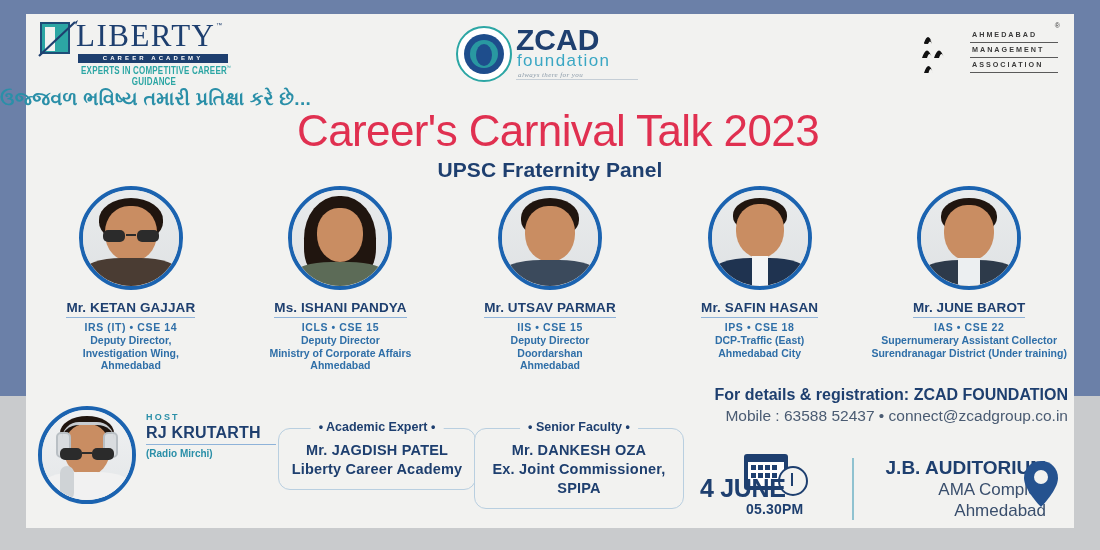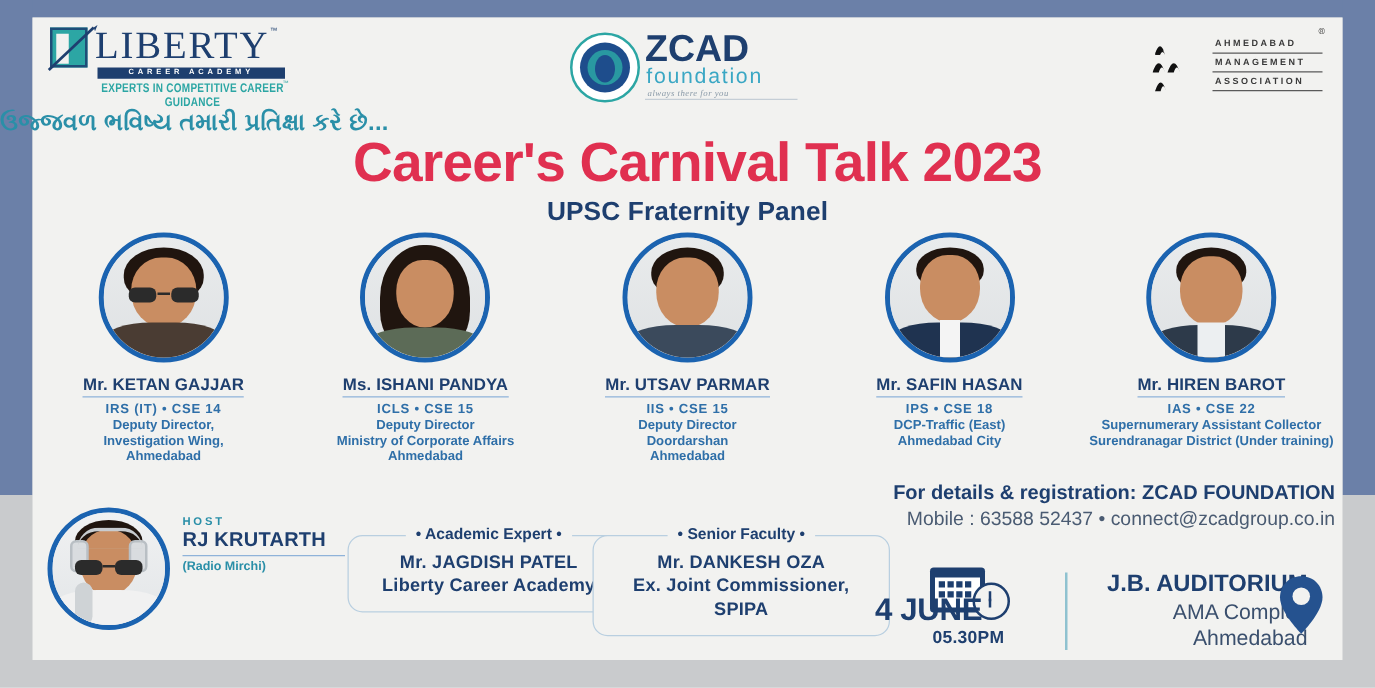--- a/index.html
+++ b/index.html
@@ -47,21 +47,21 @@
   
   .ama{position:absolute;right:14px;top:10px;width:138px;height:56px;}
   .ama-arches{position:absolute;left:0;top:6px;width:42px;height:44px;}
   .ama-lines{position:absolute;left:48px;top:4px;width:88px;}
   .ama-row{position:relative;height:14px;border-bottom:1px solid #5a5a5a;}
   .ama-row span{position:absolute;left:2px;top:2px;font-size:7.2px;letter-spacing:2.0px;color:#3a3a3a;font-weight:600;}
   .ama-reg{position:absolute;right:-2px;top:-6px;font-size:7px;color:#3a3a3a;}
 
   
   .guj{position:absolute;left:0;right:0;top:88px;text-align:left;font-size:19px;color:#2a8fa8;font-weight:700;letter-spacing:.3px;}
-  .title{position:absolute;left:0;right:0;top:107px;text-align:center;font-size:44px;font-weight:700;color:#e03050;letter-spacing:-0.6px;line-height:48px;padding-left:16px;}
+  .title{position:absolute;left:0;right:0;top:107px;text-align:center;font-size:44px;font-weight:400;color:#e03050;letter-spacing:-0.6px;line-height:48px;padding-left:16px;}
   .subtitle{position:absolute;left:0;right:0;top:158px;text-align:center;font-size:21px;font-weight:700;color:#1e3f6f;letter-spacing:0.1px;}
 
   
   .speakers{position:absolute;left:26px;top:186px;width:1048px;height:190px;display:flex;justify-content:center;}
   .sp{flex:1;position:relative;display:flex;flex-direction:column;align-items:center;}
   .sp-photo{width:104px;height:104px;border-radius:50%;border:4px solid #1b63b0;box-sizing:border-box;overflow:hidden;position:relative;background:#dfe3e6;}
   .sp-name{margin-top:10px;font-size:13.5px;font-weight:700;color:#1e3f6f;letter-spacing:.1px;border-bottom:1.5px solid #8fb3d9;padding-bottom:2px;white-space:nowrap;}
   .sp-cadre{margin-top:3px;font-size:10.5px;font-weight:700;color:#2f6fa8;letter-spacing:.6px;}
   .sp-role{margin-top:1px;font-size:10.5px;font-weight:700;color:#2f6fa8;text-align:center;line-height:12.5px;}
 
@@ -80,21 +80,21 @@
   .contact-l2{margin-top:3px;font-size:15.5px;color:#4a5b72;letter-spacing:0;}
 
   
   .host-wrap{position:absolute;left:38px;top:404px;width:250px;height:116px;}
   .host-photo{position:absolute;left:0;top:2px;width:98px;height:98px;border-radius:50%;border:4px solid #1b63b0;box-sizing:border-box;overflow:hidden;background:#e7e9ea;}
   .host-txt{position:absolute;left:108px;top:8px;width:130px;text-align:left;}
   .host-label{font-size:9px;font-weight:700;color:#2a8fa8;letter-spacing:2.2px;}
   .host-name{margin-top:2px;font-size:16px;font-weight:700;color:#1e3f6f;letter-spacing:.2px;border-bottom:1.5px solid #8fb3d9;padding-bottom:2px;}
   .host-sub{margin-top:3px;font-size:10px;font-weight:700;color:#2a8fa8;}
 
-  .pill{position:absolute;top:428px;border:1.5px solid #b9cfe0;border-radius:12px;background:#f2f2f0;text-align:center;padding:12px 20px 10px;}
+  .pill{position:absolute;top:428px;border:1.5px solid #b9cfe0;border-radius:12px;background:#f2f2f0;text-align:center;padding:12px 6px 10px;}
   .pill-title{position:absolute;left:50%;top:-9px;transform:translateX(-50%);background:#f2f2f0;padding:0 8px;font-size:12.5px;font-weight:700;color:#1e3f6f;white-space:nowrap;}
   .pill-l1{font-size:14.5px;font-weight:700;color:#1e3f6f;letter-spacing:.2px;line-height:19px;}
   .pill-l2{font-size:14.5px;font-weight:700;color:#1e3f6f;letter-spacing:.2px;line-height:19px;}
   #pill-academic{left:278px;width:184px;}
   #pill-faculty{left:474px;width:196px;}
 
   
   .datewrap{position:absolute;left:700px;top:452px;width:130px;height:70px;}
   .cal-icon{position:absolute;left:42px;top:-2px;width:48px;height:42px;}
   .clock-icon{position:absolute;left:78px;top:14px;width:26px;height:26px;border-radius:50%;border:2px solid #1e3f6f;background:#f2f2f0;}
@@ -248,21 +248,21 @@
     <div class="sp">
       <div class="sp-photo">
         <div class="face">
           <div class="f-bg"></div>
           <div class="f-hair" style="top:8px;width:56px;height:36px;"></div>
           <div class="f-skin" style="top:15px;width:50px;height:56px;"></div>
           <div class="f-body" style="width:96px;height:32px;background:#2d3a4a;"></div>
           <div style="position:absolute;left:50%;bottom:0;transform:translateX(-50%);width:22px;height:28px;background:#eceff1;"></div>
         </div>
       </div>
-      <div class="sp-name">Mr. HIREN BAROT</div>
+      <div class="sp-name">Mr. JUNE BAROT</div>
       <div class="sp-cadre">IAS • CSE 22</div>
       <div class="sp-role" style="white-space:pre-line;">Supernumerary Assistant Collector
 Surendranagar District (Under training)</div>
     </div>
   </div>
 
   <div class="contact">
     <div class="contact-l1">For details &amp; registration: ZCAD FOUNDATION</div>
     <div class="contact-l2">Mobile : 63588 52437 • connect@zcadgroup.co.in</div>
   </div>

